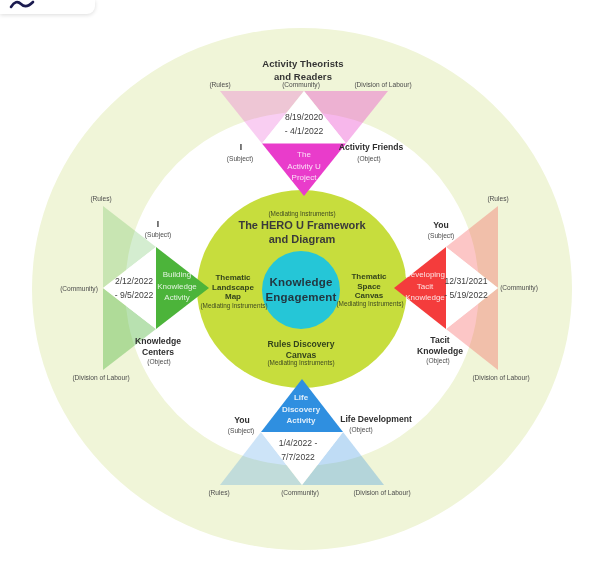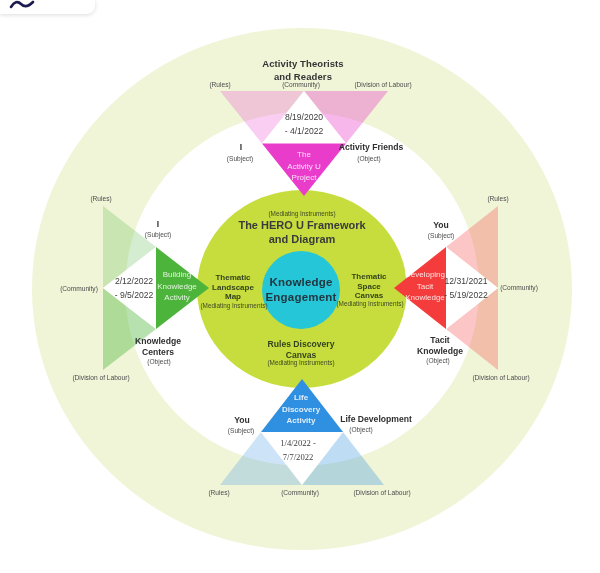--- a/index.html
+++ b/index.html
@@ -92,21 +92,21 @@
   <div class="txt paren" style="left:438px;top:360px;">(Object)</div>
   <div class="txt paren" style="left:501px;top:377px;">(Division of Labour)</div>
 
   <div class="txt tip" style="left:301px;top:409px;font-weight:bold;">Life
 Discovery
 Activity</div>
   <div class="txt name" style="left:242px;top:420px;">You</div>
   <div class="txt paren" style="left:241px;top:430px;">(Subject)</div>
   <div class="txt name" style="left:376px;top:419px;">Life Development</div>
   <div class="txt paren" style="left:361px;top:429px;">(Object)</div>
-  <div class="txt date" style="left:298px;top:450px;font-family:Liberation Serif, serif;">1/4/2022 -
+  <div class="txt date" style="left:298px;top:450px;">1/4/2022 -
 7/7/2022</div>
   <div class="txt paren" style="left:219px;top:492px;">(Rules)</div>
   <div class="txt paren" style="left:300px;top:492px;">(Community)</div>
   <div class="txt paren" style="left:382px;top:492px;">(Division of Labour)</div>
 
   <div class="txt paren" style="left:101px;top:198px;">(Rules)</div>
   <div class="txt name" style="left:158px;top:224px;">I</div>
   <div class="txt paren" style="left:158px;top:234px;">(Subject)</div>
   <div class="txt date" style="left:134px;top:288px;">2/12/2022
 - 9/5/2022</div>

